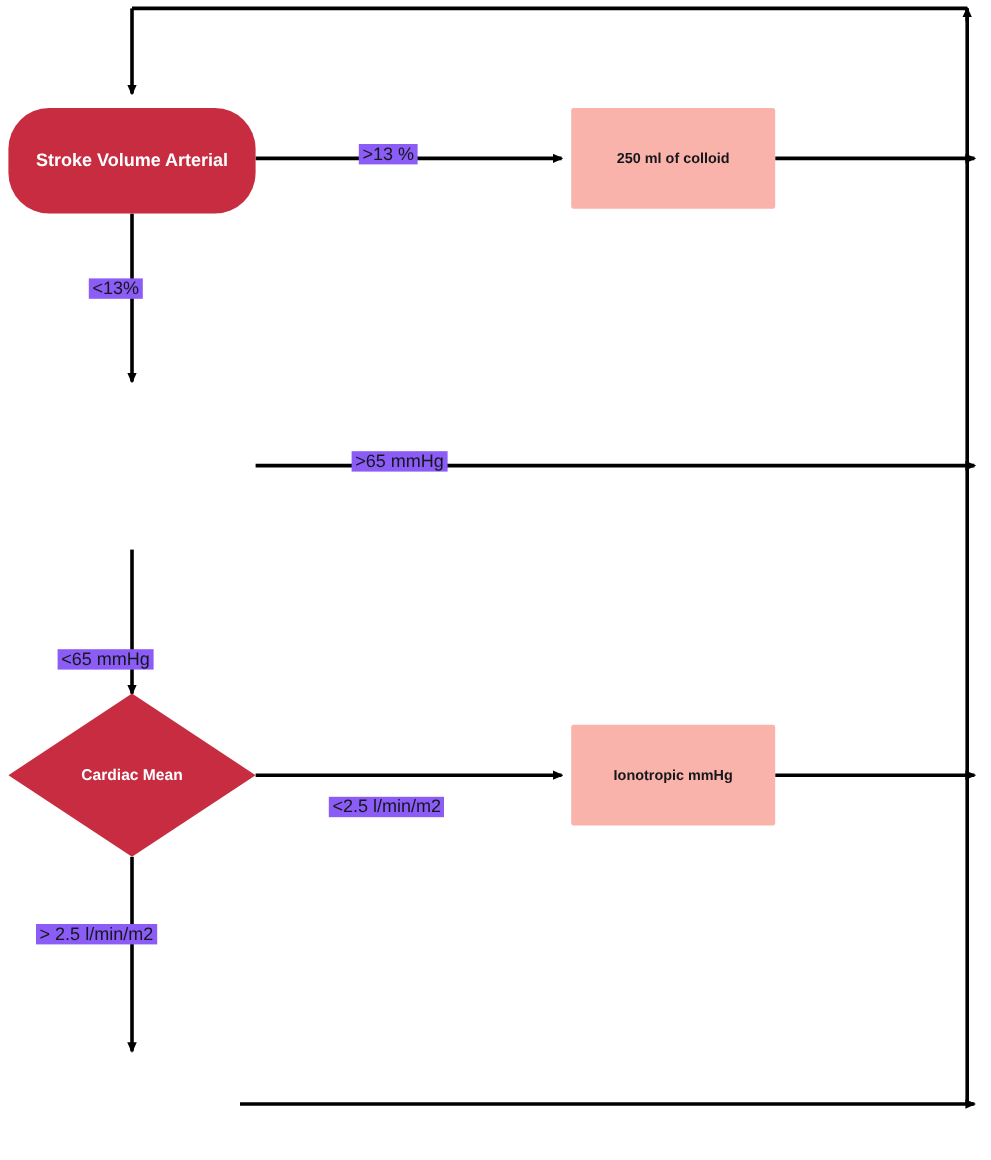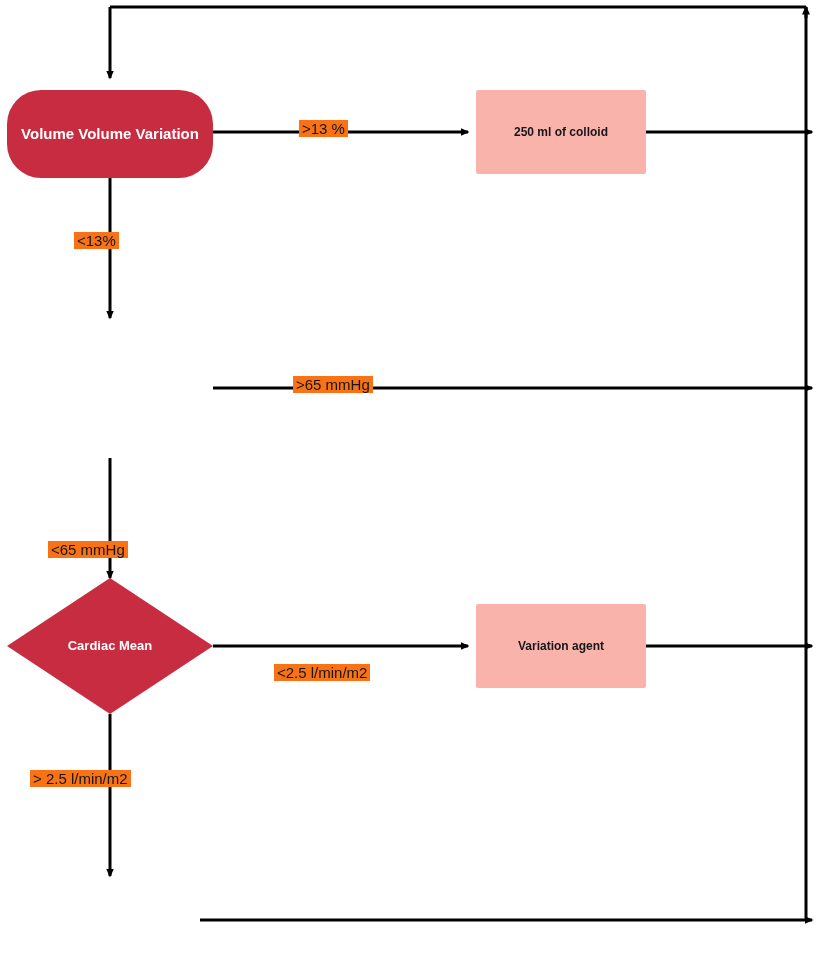--- a/index.html
+++ b/index.html
@@ -71,21 +71,21 @@
     font-size: 13px;
     line-height: 1.25;
     box-sizing: border-box;
     padding: 0 14px;
   }
   .edge-label {
     position: absolute;
     color: #15171a;
     font-size: 15px;
     white-space: nowrap;
-    background: #f97316;
+    background: #8b5cf6;
     padding: 0 3px;
     text-align: right;
   }
 </style>
 </head>
 <body>
 
 <div id="canvas">
 
   <svg class="lines" viewBox="0 0 826 967">
@@ -114,37 +114,37 @@
     <path d="M213,646 L468,646" stroke="#000000" stroke-width="3" fill="none" marker-end="url(#arrow)"></path>
 
     <path d="M646,646 L812,646" stroke="#000000" stroke-width="3" fill="none" marker-end="url(#arrow)"></path>
 
     <path d="M110,714 L110,876" stroke="#000000" stroke-width="3" fill="none" marker-end="url(#arrow)"></path>
 
     <path d="M200,920 L812,920" stroke="#000000" stroke-width="3" fill="none" marker-end="url(#arrow)"></path>
   </svg>
 
   <div class="node terminator" style="left:7px; top:90px; width:206px; height:88px;">
-    <span>Volume Volume Variation</span>
+    <span>Stroke Volume Arterial</span>
   </div>
 
   <div class="node process" style="left:476px; top:90px; width:170px; height:84px;">
     <span>250 ml of colloid</span>
   </div>
 
 
   <div class="diamond-wrap" style="left:7px; top:578px; width:206px; height:136px;">
     <svg class="diamond-shape" viewBox="0 0 206 136" preserveAspectRatio="none">
       <polygon points="103,0 206,68 103,136 0,68" fill="#c72c41"></polygon>
     </svg>
     <div class="diamond-label">Cardiac Mean</div>
   </div>
 
   <div class="node process" style="left:476px; top:604px; width:170px; height:84px;">
-    <span>Variation agent</span>
+    <span>Ionotropic mmHg</span>
   </div>
 
 
   <div class="edge-label" style="left:299px; top:120px;">&gt;13 %</div>
 
   <div class="edge-label" style="left:74px; top:232px;">&lt;13%</div>
 
   <div class="edge-label" style="left:293px; top:376px;">&gt;65 mmHg</div>
 
   <div class="edge-label" style="left:48px; top:505px;margin-top:36px;">&lt;65 mmHg</div>

